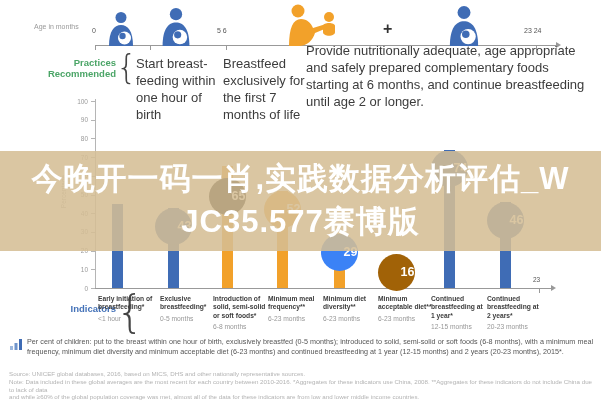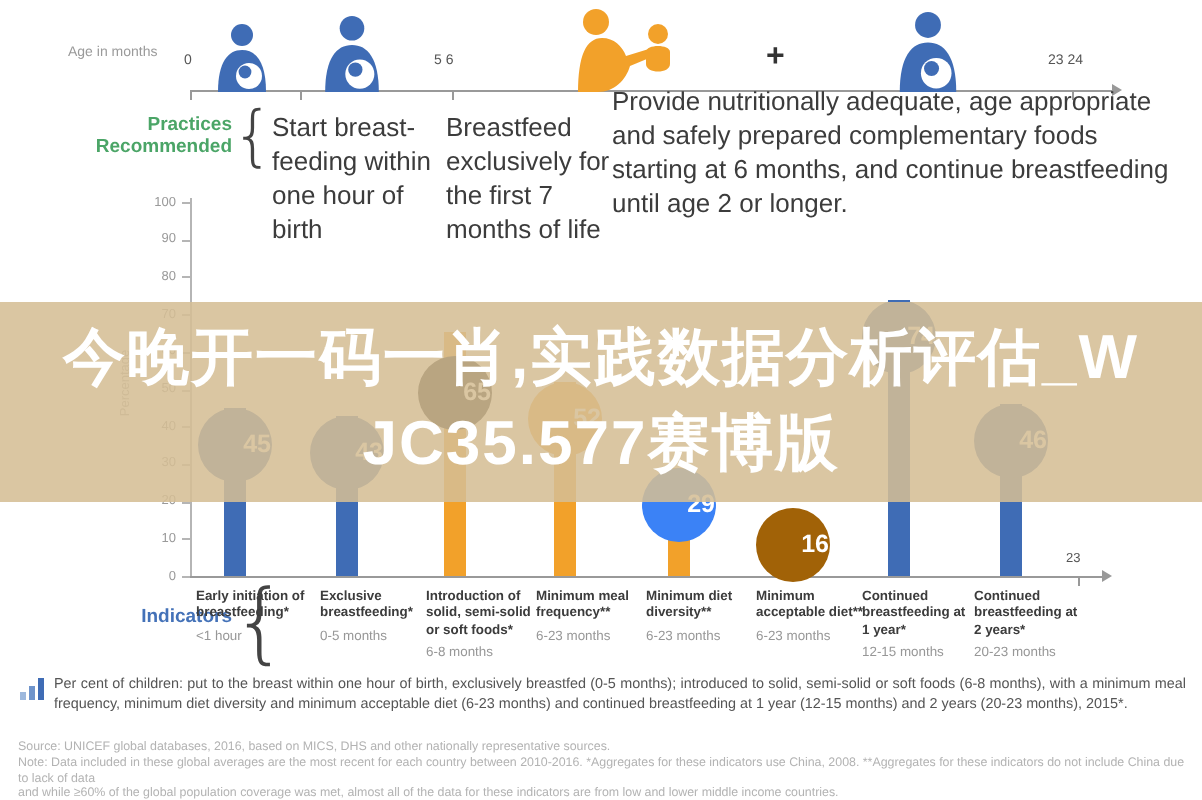--- a/index.html
+++ b/index.html
@@ -124,21 +124,20 @@
       <div class="abs ytick-lbl" style="left: 70px; top: 116.2px;">90</div>
       <div class="abs ytick" style="left: 91px; top: 101px;"></div>
       <div class="abs ytick-lbl" style="left: 70px; top: 97.5px;">100</div>
     </div>
   <div class="abs baseline" style="left:95px; top:288px; width:457px;"></div>
   <div class="abs tl-arrow" style="left:551px; top:285px;"></div>
   <div class="abs tl-tick" style="left:539px; top:288px;"></div>
   <div class="abs tl-num" style="left:533px; top:276px; font-size:6.5px;">23</div>
   <div id="plot" class="abs" style="left:95px; top:101px; width:460px; height:187px;">
       <div class="stem" style="left: 16.5px; width: 11px; height: 84.15px; background: rgb(63, 108, 181);"></div>
-      <div class="dot" style="left: 3.5px; top: 102.85px; width: 37px; height: 37px; line-height: 37px; background: rgb(63, 108, 181);">45</div>
       <div class="stem" style="left: 72.5px; width: 11px; height: 80.41px; background: rgb(63, 108, 181);"></div>
       <div class="dot" style="left: 59.5px; top: 106.59px; width: 37px; height: 37px; line-height: 37px; background: rgb(63, 108, 181);">43</div>
       <div class="stem" style="left: 126.5px; width: 11px; height: 121.55px; background: rgb(242, 161, 42);"></div>
       <div class="dot" style="left: 113.5px; top: 77px; width: 37px; height: 37px; line-height: 37px; background: #000000;">65</div>
       <div class="stem" style="left: 181.5px; width: 11px; height: 97.24px; background: rgb(242, 161, 42);"></div>
       <div class="dot" style="left: 168.5px; top: 89.76px; width: 37px; height: 37px; line-height: 37px; background: rgb(242, 161, 42);">52</div>
       <div class="stem" style="left: 238.5px; width: 11px; height: 54.23px; background: rgb(242, 161, 42);"></div>
       <div class="dot" style="left: 225.5px; top: 132.77px; width: 37px; height: 37px; line-height: 37px; background: #3b82f6;">29</div>
       <div class="stem" style="left: 295.5px; width: 11px; height: 29.92px; background: rgb(242, 161, 42);"></div>
       <div class="dot" style="left: 282.5px; top: 153px; width: 37px; height: 37px; line-height: 37px; background: #a16207;">16</div>

